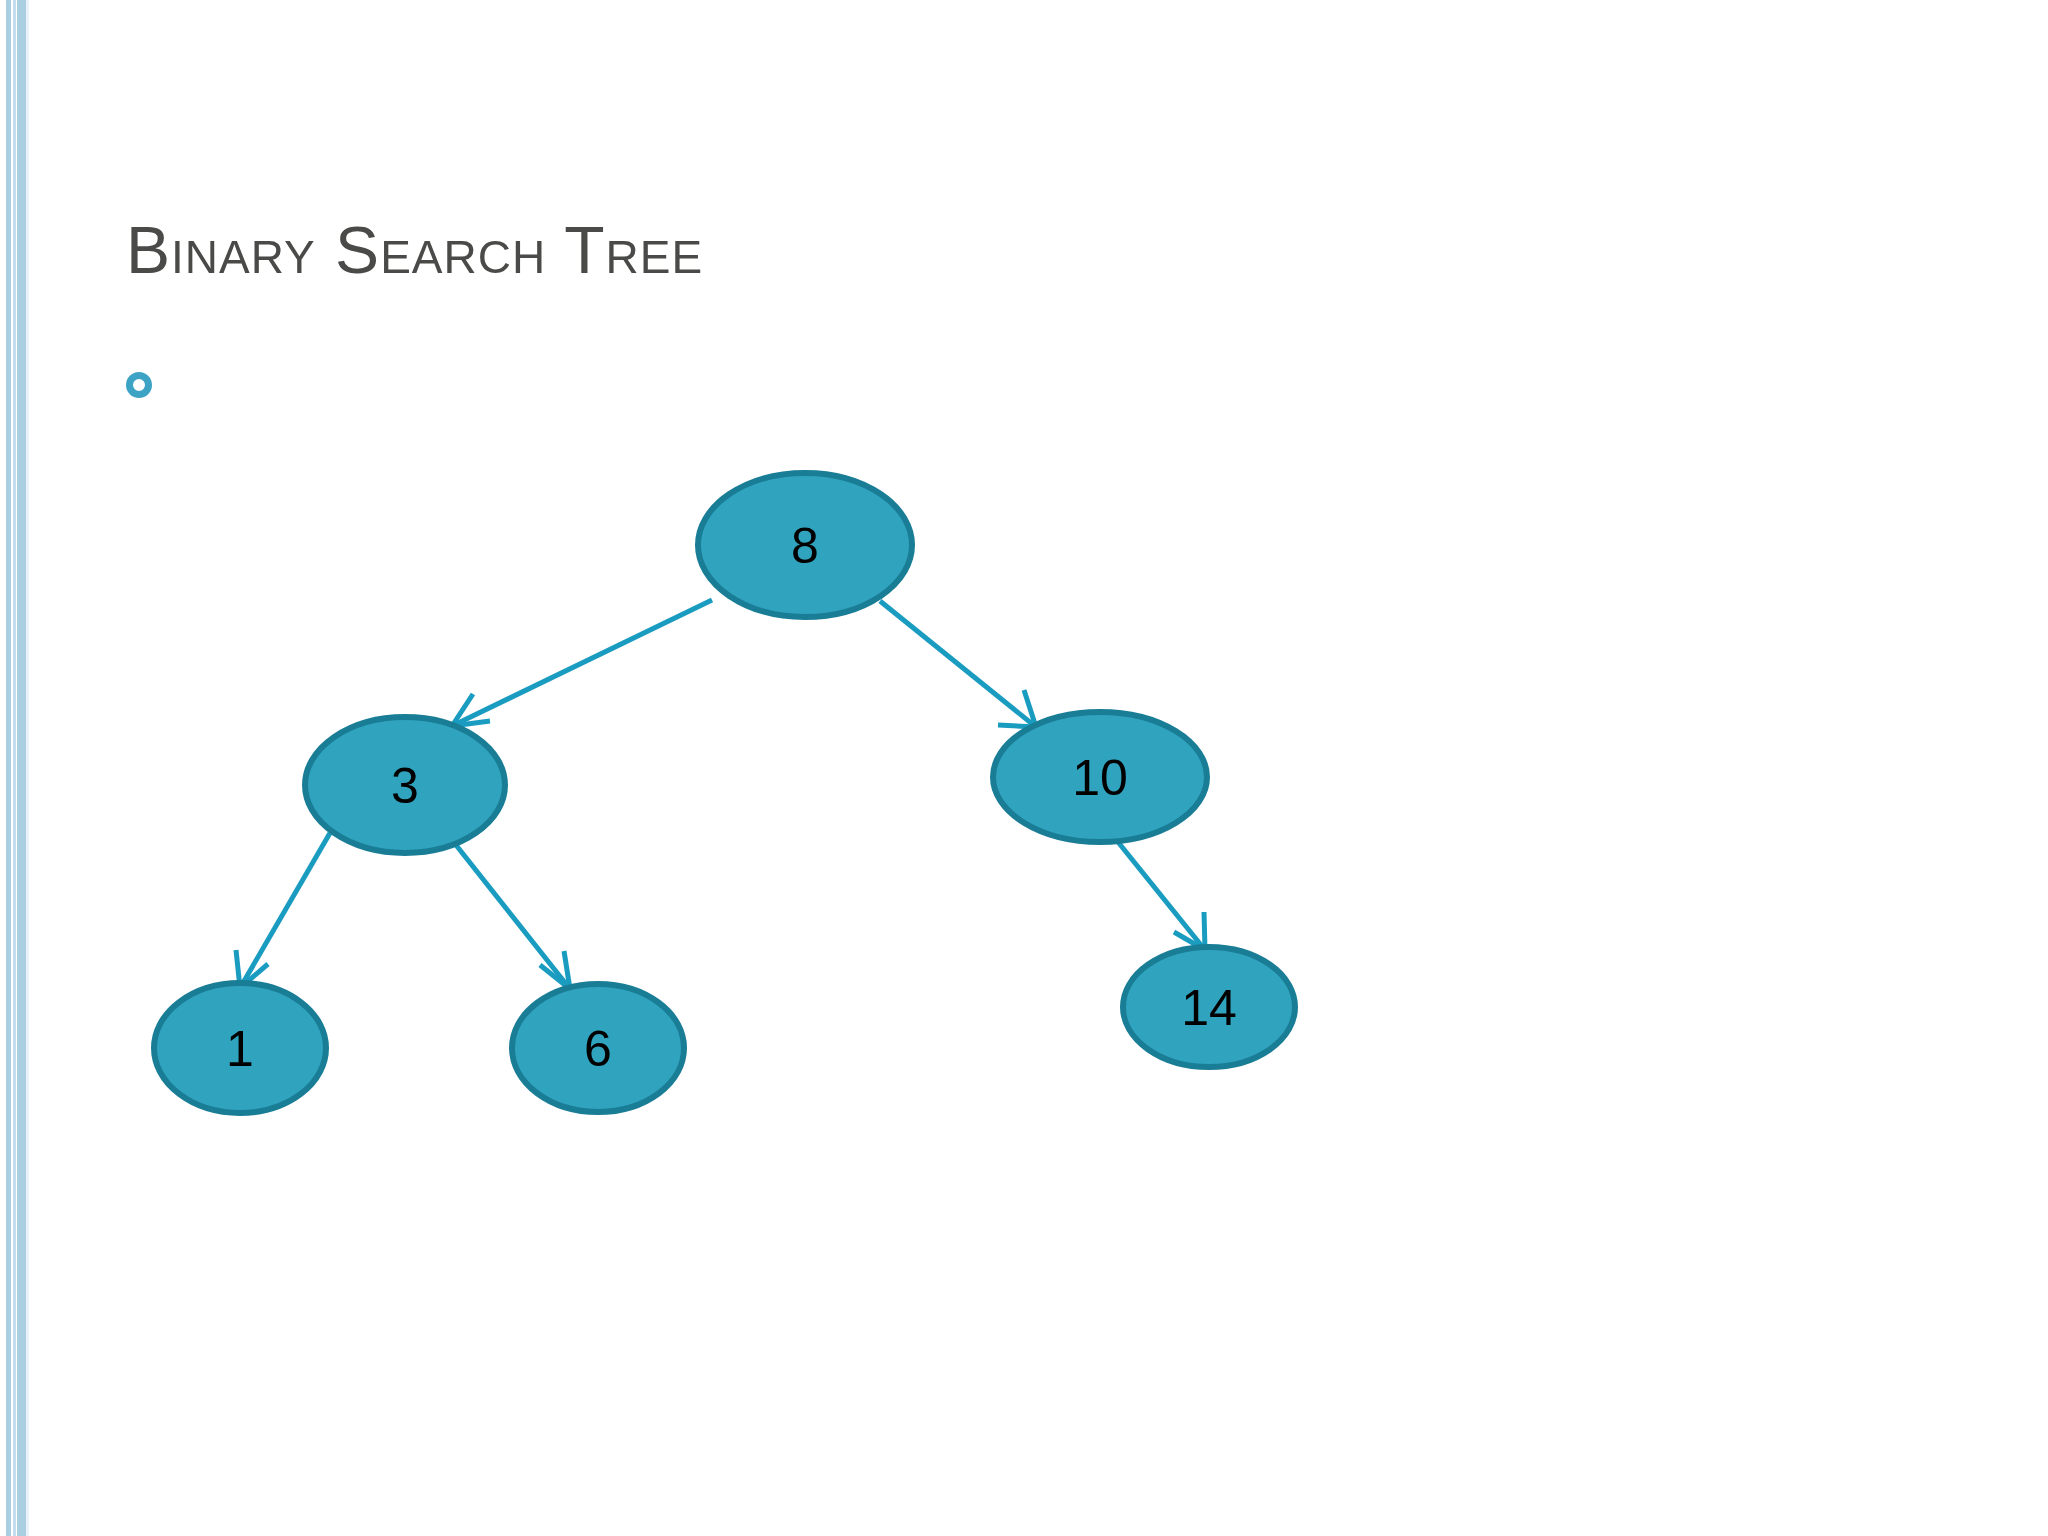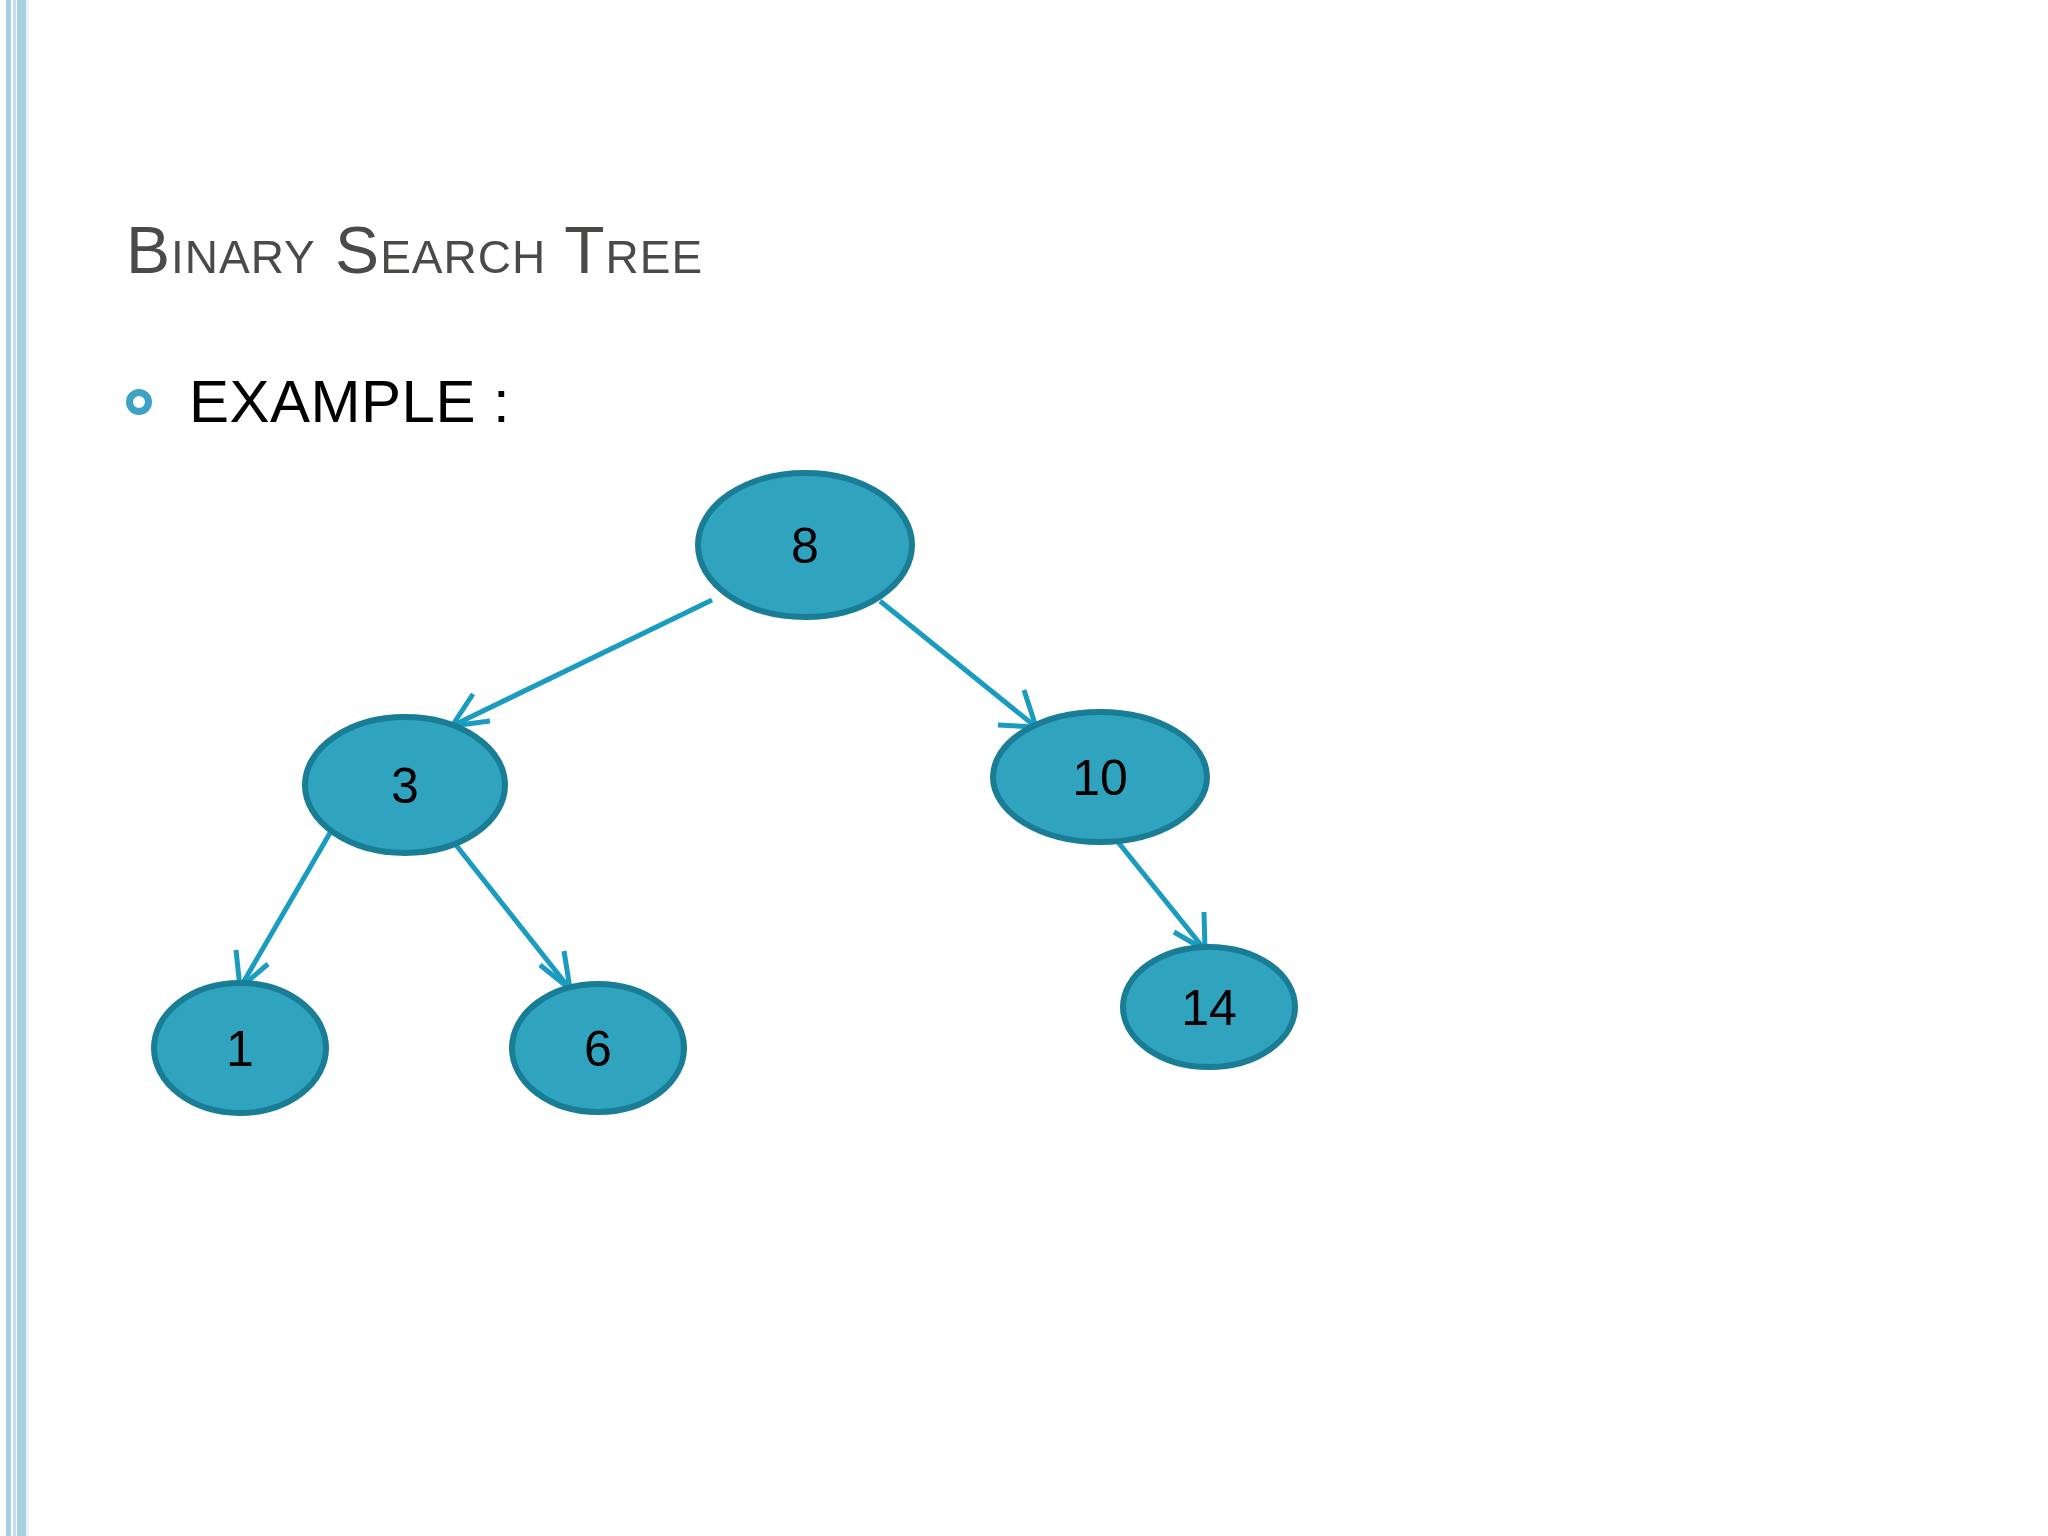--- a/index.html
+++ b/index.html
@@ -146,21 +146,20 @@
   <div class="edge-right er4"></div>
   <div class="edge-right er5"></div>
   <div class="edge-right er6"></div>
   <div class="edge-right er7"></div>
   <div class="edge-right er8"></div>
 
   <div id="title">Binary Search Tree</div>
 
   <div id="bullet-row">
     <span class="bullet-marker"></span>
-    <span class="bullet-text">EXAMPLE :</span>
   </div>
 
   <svg id="tree-svg" viewBox="0 0 2048 1536">
 
     <g id="edges-layer">
 
       <g>
         <line class="edge-line" x1="712" y1="600" x2="452" y2="726"></line>
         <path class="edge-head" d="M 452 726 L 490 721 M 452 726 L 473 694"></path>
       </g>

